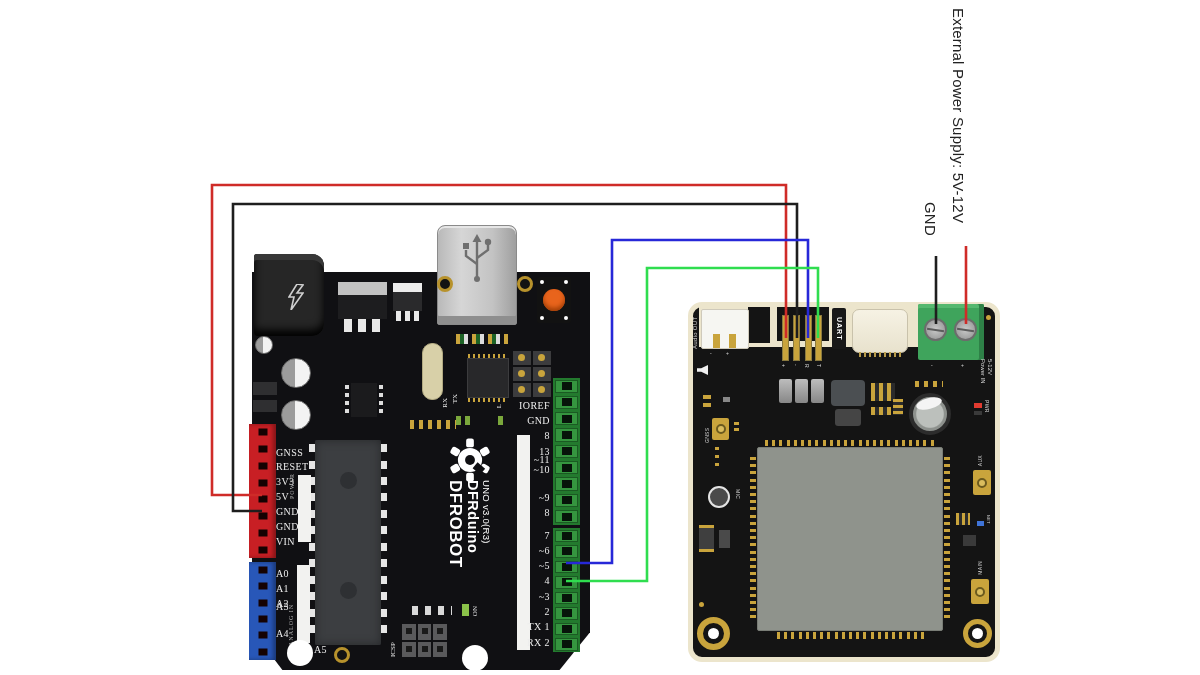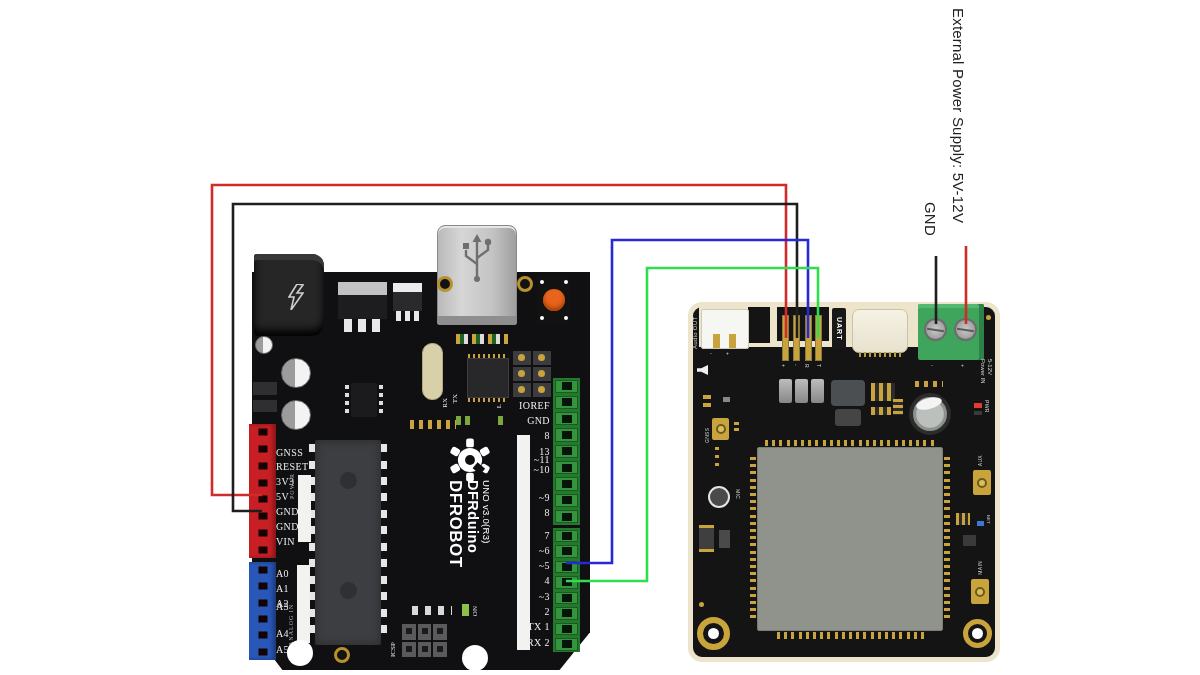--- a/index.html
+++ b/index.html
@@ -212,21 +212,21 @@
         <div class="hcell">
           <i></i>
         </div>
       </div>
     <div class="labels-col" style="left:24px;top:290px;width:40px;height:100px">
         <span class="pinlab" style="position: absolute; top: 5.5px;">A0</span>
         <span class="pinlab" style="position: absolute; top: 20.7px;">A1</span>
         <span class="pinlab" style="position: absolute; top: 35.9px;">A2</span>
         <span class="pinlab" style="position: absolute; top: 39px;">A3</span>
         <span class="pinlab" style="position: absolute; top: 66.3px;">A4</span>
-        <span class="pinlab" style="position: absolute; top: 81.5px;">A5</span>
+        <span class="pinlab" style="position: absolute; top: 81.5px; margin-left: 38px;">A5</span>
       </div>
     <span class="silk vflip" style="left:36px;top:296px;height:78px;font-size:6px;color:#bdbdbd;letter-spacing:1px">ANALOG IN</span>
 
     <div class="header green" style="left:301px;top:106px;width:27px;height:147px">
         <div class="gcell">
           <i></i>
         </div>
         <div class="gcell">
           <i></i>
         </div>

